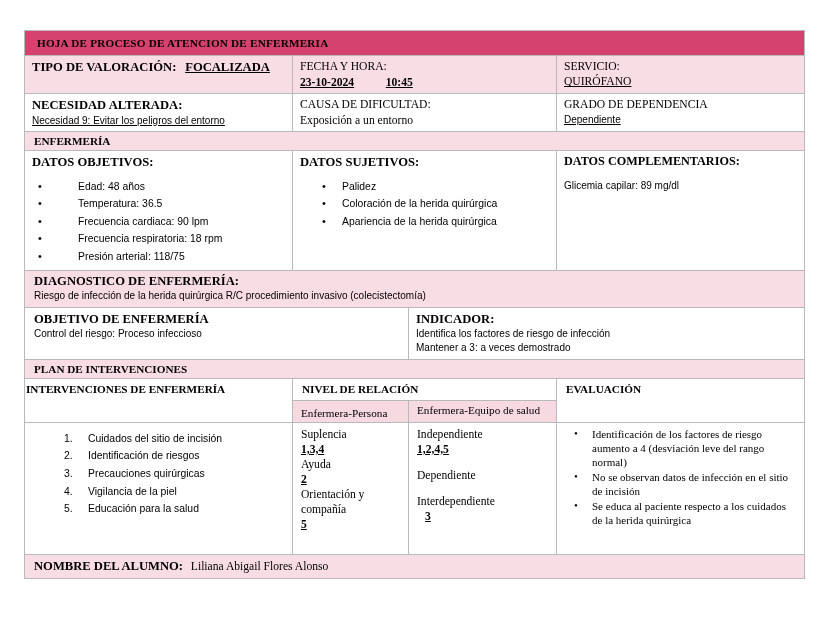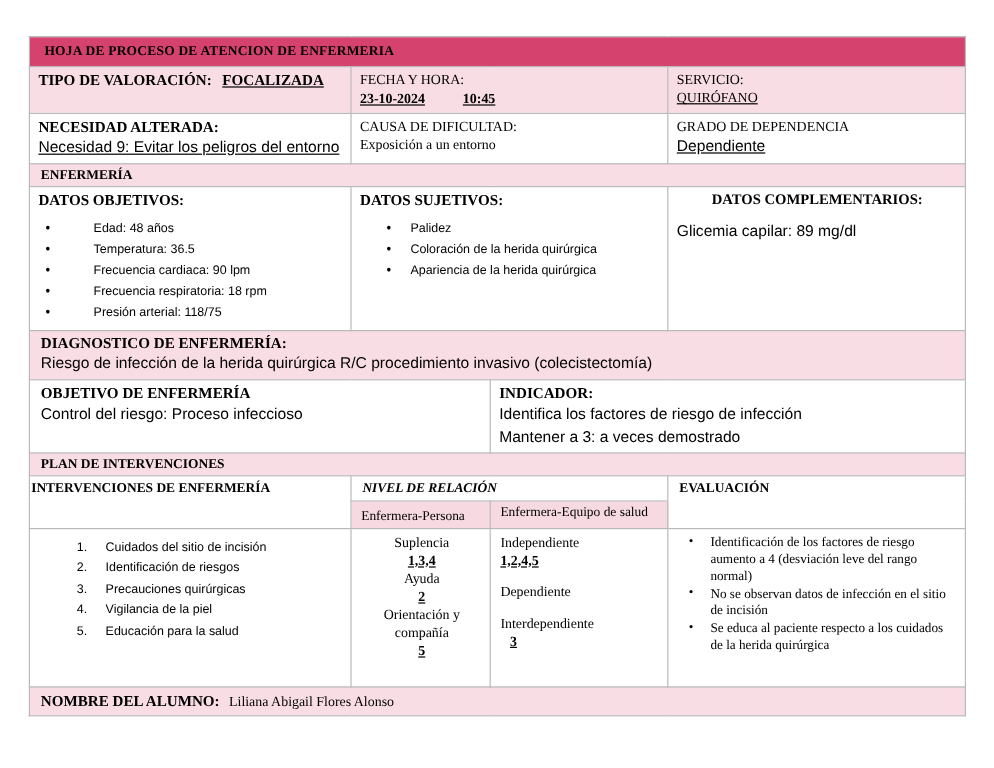--- a/index.html
+++ b/index.html
@@ -47,25 +47,24 @@
   .hdr {
     font-weight: bold;
     font-size: 12.6px;
     font-family: "Liberation Serif", serif;
     white-space: nowrap;
   }
   .hdr-sm {
     font-weight: bold;
     font-size: 12.2px;
     font-family: "Liberation Serif", serif;
-    text-align: center;
   }
   .sans {
     font-family: "Liberation Sans", sans-serif;
-    font-size: 13px;
+    font-size: 10px;
     line-height: 1.45;
   }
   .serif-body {
     font-family: "Liberation Serif", serif;
     font-size: 11.6px;
     line-height: 1.3;
   }
   .u { text-decoration: underline; }
   .b { font-weight: bold; }
   .nowrap { white-space: nowrap; }
@@ -223,40 +222,40 @@
         <div class="sans">Mantener a 3: a veces demostrado</div>
       </td>
     </tr>
 
     <tr>
       <td colspan="4" class="fill-light hdr" style="padding:2px 6px 2px 9px;">PLAN DE INTERVENCIONES</td>
     </tr>
 
     <tr>
       <td rowspan="2" class="fill-white hdr" style="padding-left:1px;">INTERVENCIONES DE ENFERMERÍA</td>
-      <td colspan="2" class="fill-white hdr" style="padding-left:9px;border-bottom:none;font-style:italic;">NIVEL DE RELACIÓN</td>
+      <td colspan="2" class="fill-white hdr" style="padding-left:9px;border-bottom:none;">NIVEL DE RELACIÓN</td>
       <td rowspan="2" class="fill-white hdr" style="padding-left:9px;">EVALUACIÓN</td>
     </tr>
     <tr>
       <td class="fill-mid serif-body" style="padding:5px 6px 2px 8px;">Enfermera-Persona</td>
       <td class="fill-mid serif-body" style="padding:2px 16px 2px 8px;">Enfermera-Equipo de salud</td>
     </tr>
 
     <tr>
       <td class="fill-white" style="height:132px;padding-top:9px;">
         <ol class="num">
           <li>Cuidados del sitio de incisión</li>
           <li>Identificación de riesgos</li>
           <li>Precauciones quirúrgicas</li>
           <li>Vigilancia de la piel</li>
           <li>Educación para la salud</li>
         </ol>
       </td>
 
-      <td class="fill-white" style="padding-left:8px;padding-top:4px;text-align:center;">
+      <td class="fill-white" style="padding-left:8px;padding-top:4px;">
         <div class="serif-body">Suplencia</div>
         <div class="serif-body b u">1,3,4</div>
         <div class="serif-body">Ayuda</div>
         <div class="serif-body b u">2</div>
         <div class="serif-body">Orientación y compañía</div>
         <div class="serif-body b u">5</div>
       </td>
 
       <td class="fill-white" style="padding-left:8px;padding-top:4px;">
         <div class="serif-body">Independiente</div>

